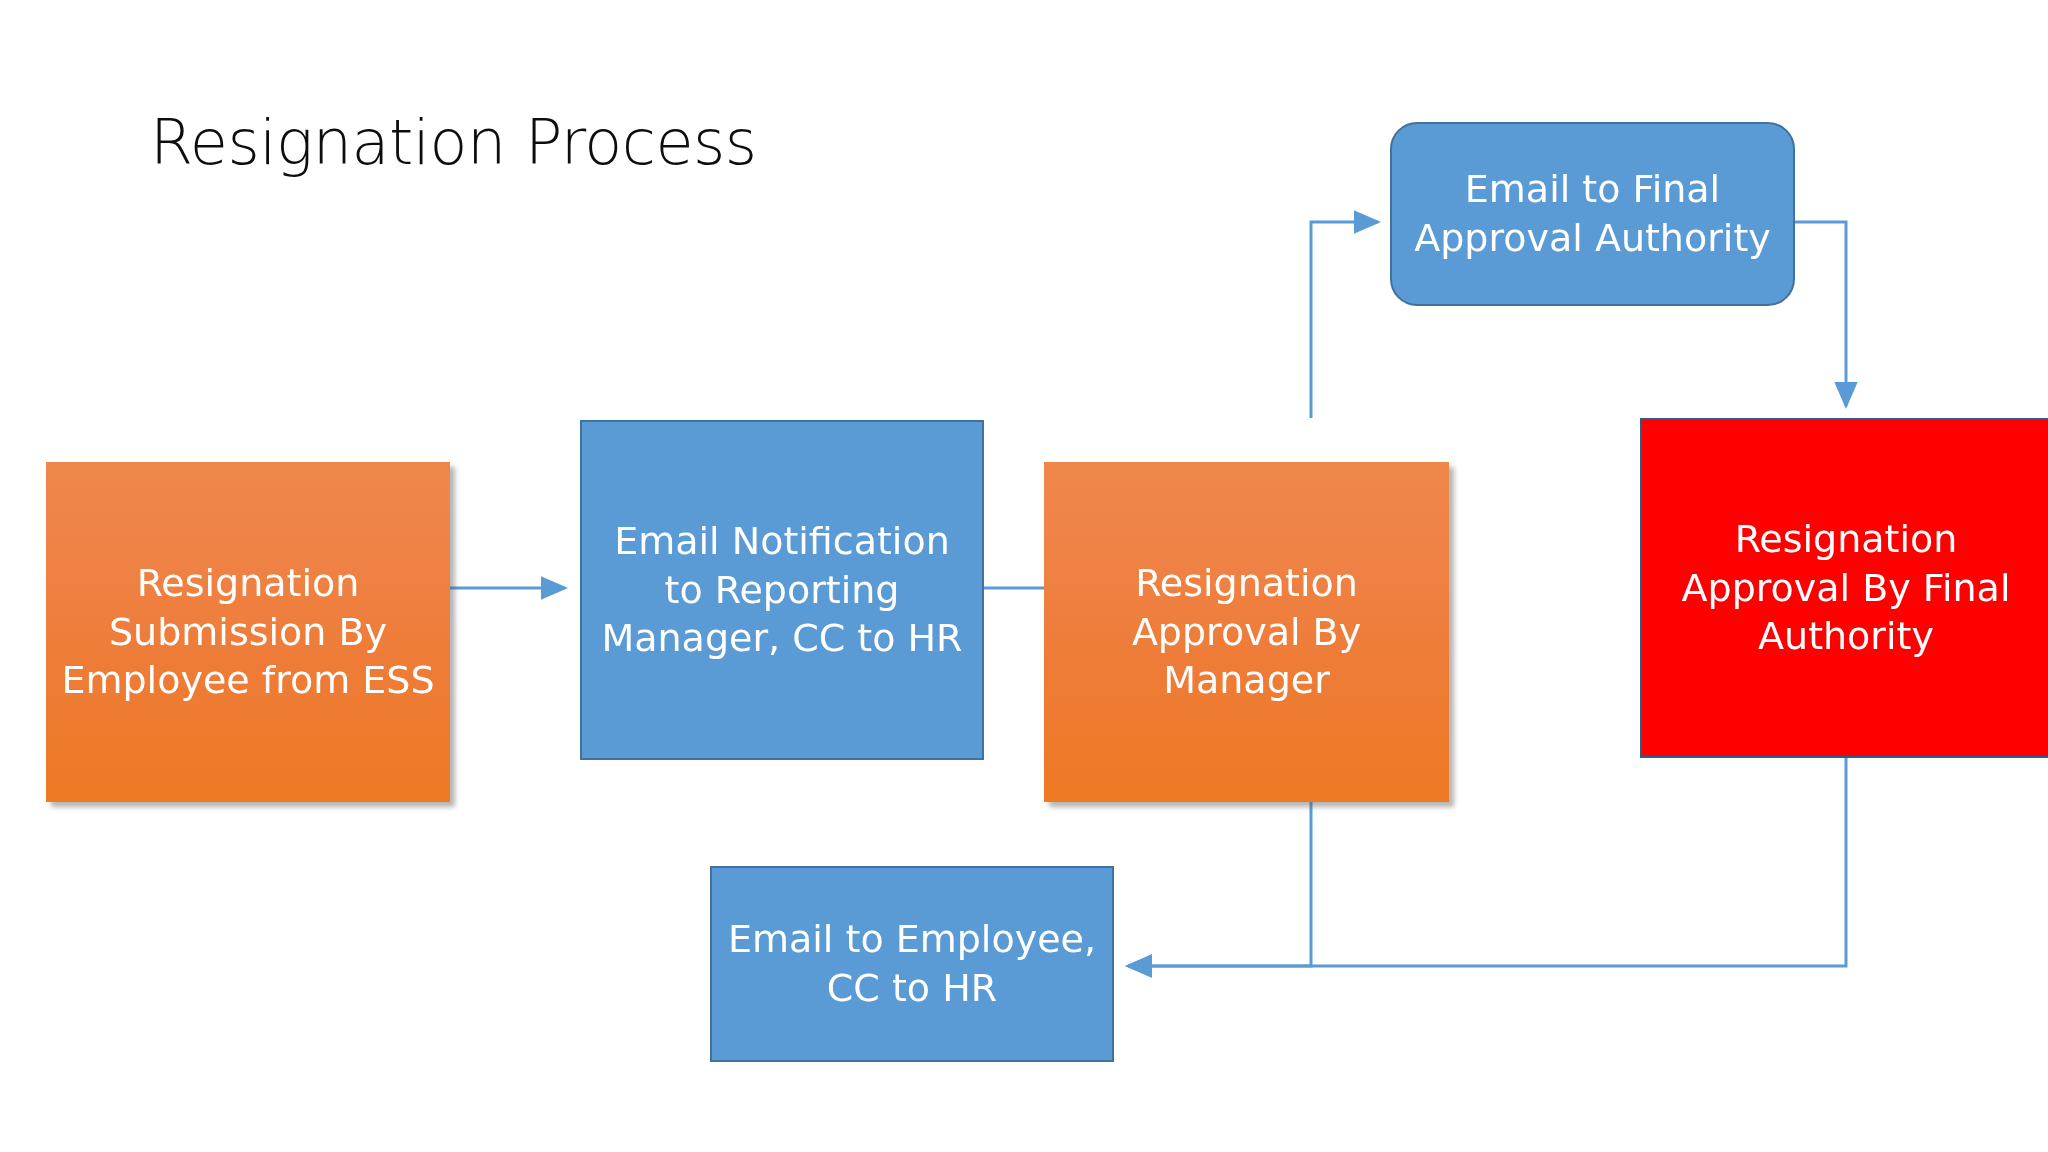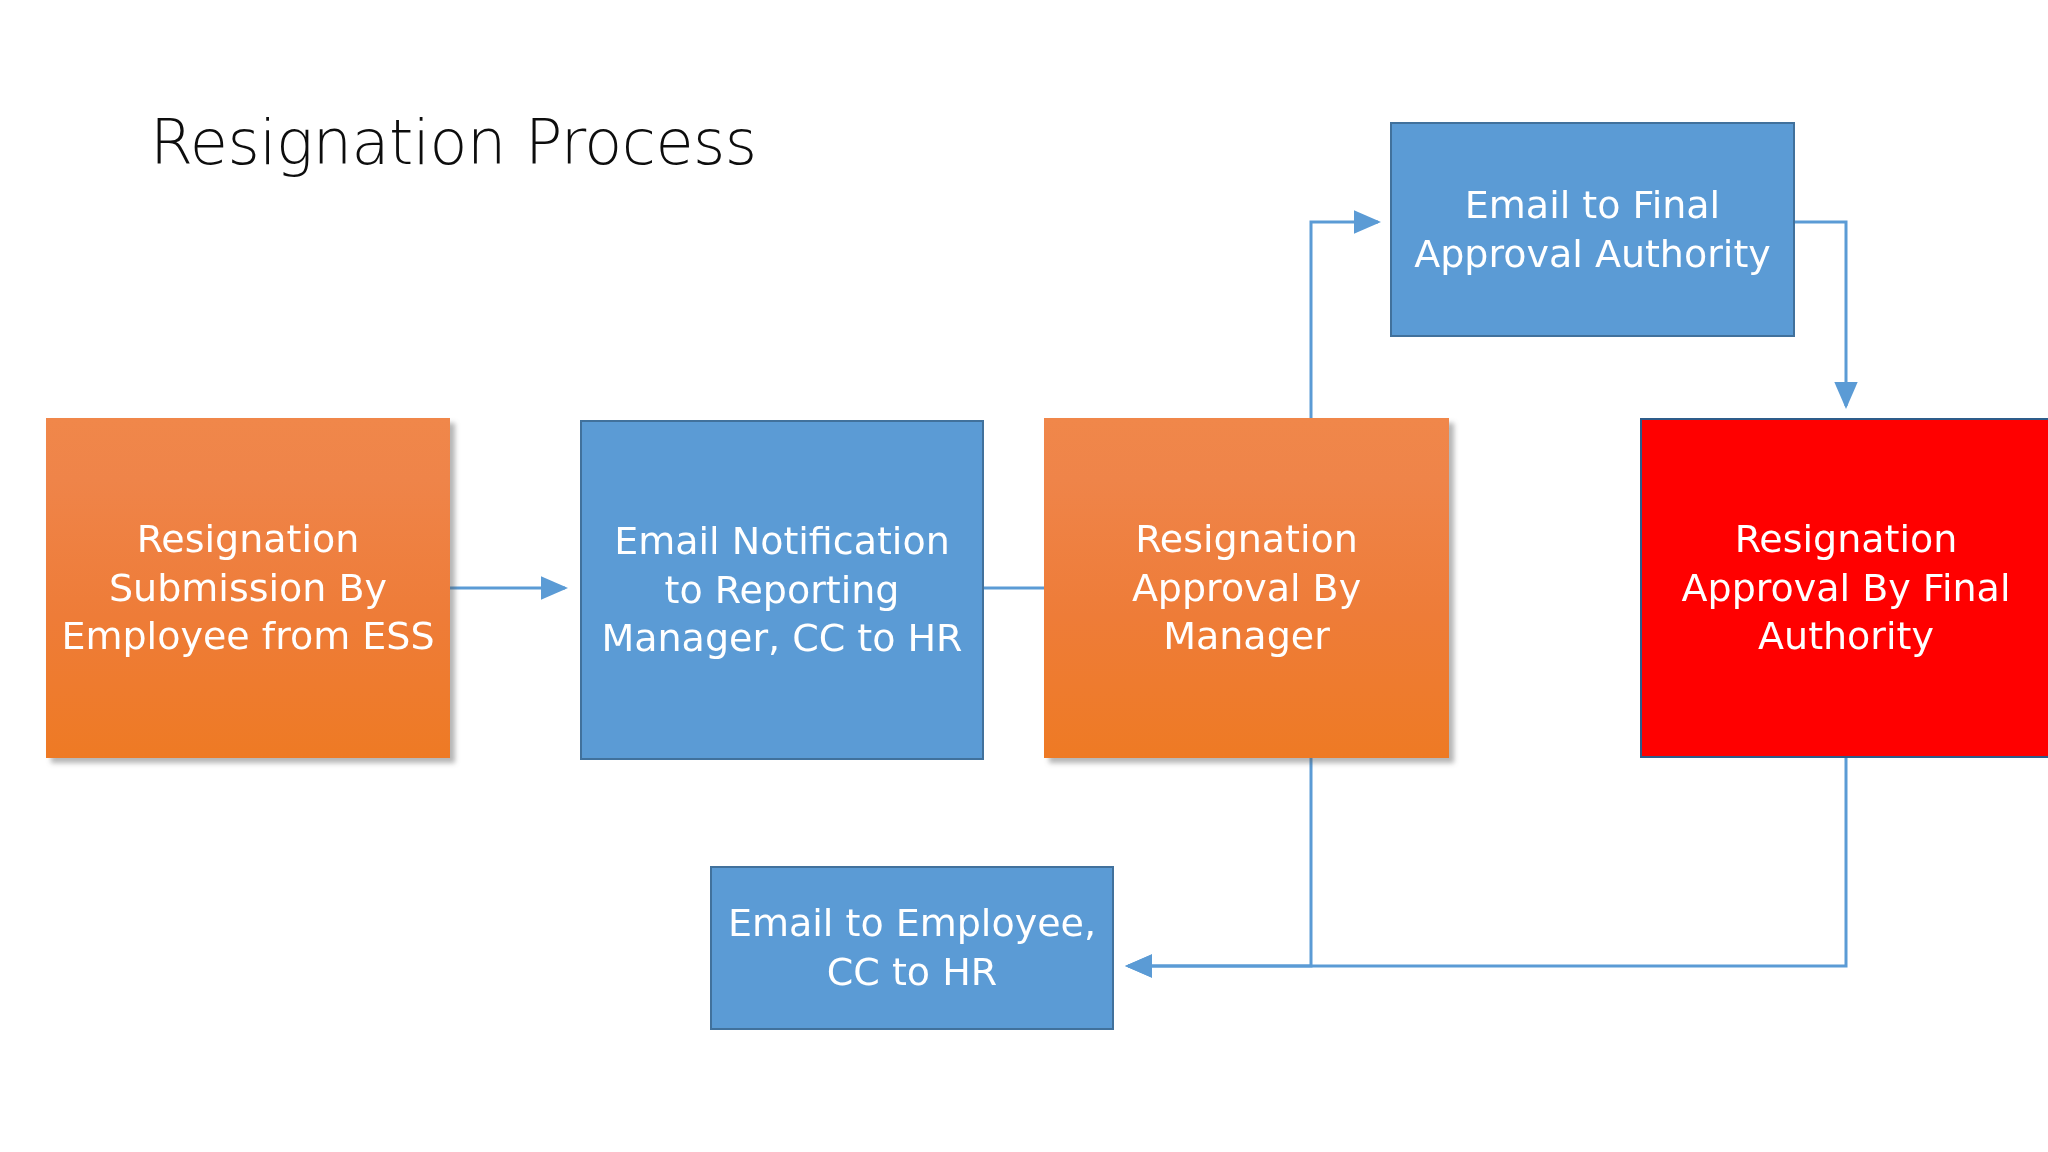--- a/index.html
+++ b/index.html
@@ -49,38 +49,39 @@
     box-sizing: border-box;
     z-index: 2;
   }
   .node .label {
     display: block;
     width: 100%;
   }
   .node-orange {
     background: linear-gradient(to bottom, #f0874a 0%, #ef8449 18%, #ee7c38 58%, #ee7a24 100%);
     box-shadow: 5px 5px 5px rgba(90, 90, 90, 0.45);
+    margin-top: 44px;
   }
   .node-blue {
     background: #5b9bd5;
     border: 2px solid #41719c;
     box-sizing: border-box;
   }
   .node-red {
     background: #ff0000;
     border: 2px solid #2e5c8a;
     box-sizing: border-box;
   }
   
   #node-submission { left: 46px;   top: 418px; width: 404px;  height: 340px; }
   #node-email-manager { left: 580px; top: 420px; width: 404px; height: 340px; }
   #node-approval-manager { left: 1044px; top: 418px; width: 405px; height: 340px; }
   #node-approval-final { left: 1640px; top: 418px; width: 412px; height: 340px; }
-  #node-email-final { left: 1390px; top: 122px; width: 405px; height: 215px; }
-  #node-email-employee { left: 710px; top: 866px; width: 404px; height: 164px; }
+  #node-email-final { left: 1390px; top: 122px; width: 405px; height: 184px; border-radius: 27px; }
+  #node-email-employee { left: 710px; top: 866px; width: 404px; height: 196px; }
 </style>
 </head>
 <body>
 
 <div id="slide">
 
   <svg id="connectors" viewBox="0 0 2048 1152" width="2048" height="1152" xmlns="http://www.w3.org/2000/svg">
     <defs>
       <marker id="arrowhead-right" markerWidth="9" markerHeight="9" refX="8" refY="4.5" orient="auto" markerUnits="strokeWidth">
         <path d="M0,0.6 L9,4.5 L0,8.4 z" fill="#5b9bd5"></path>

